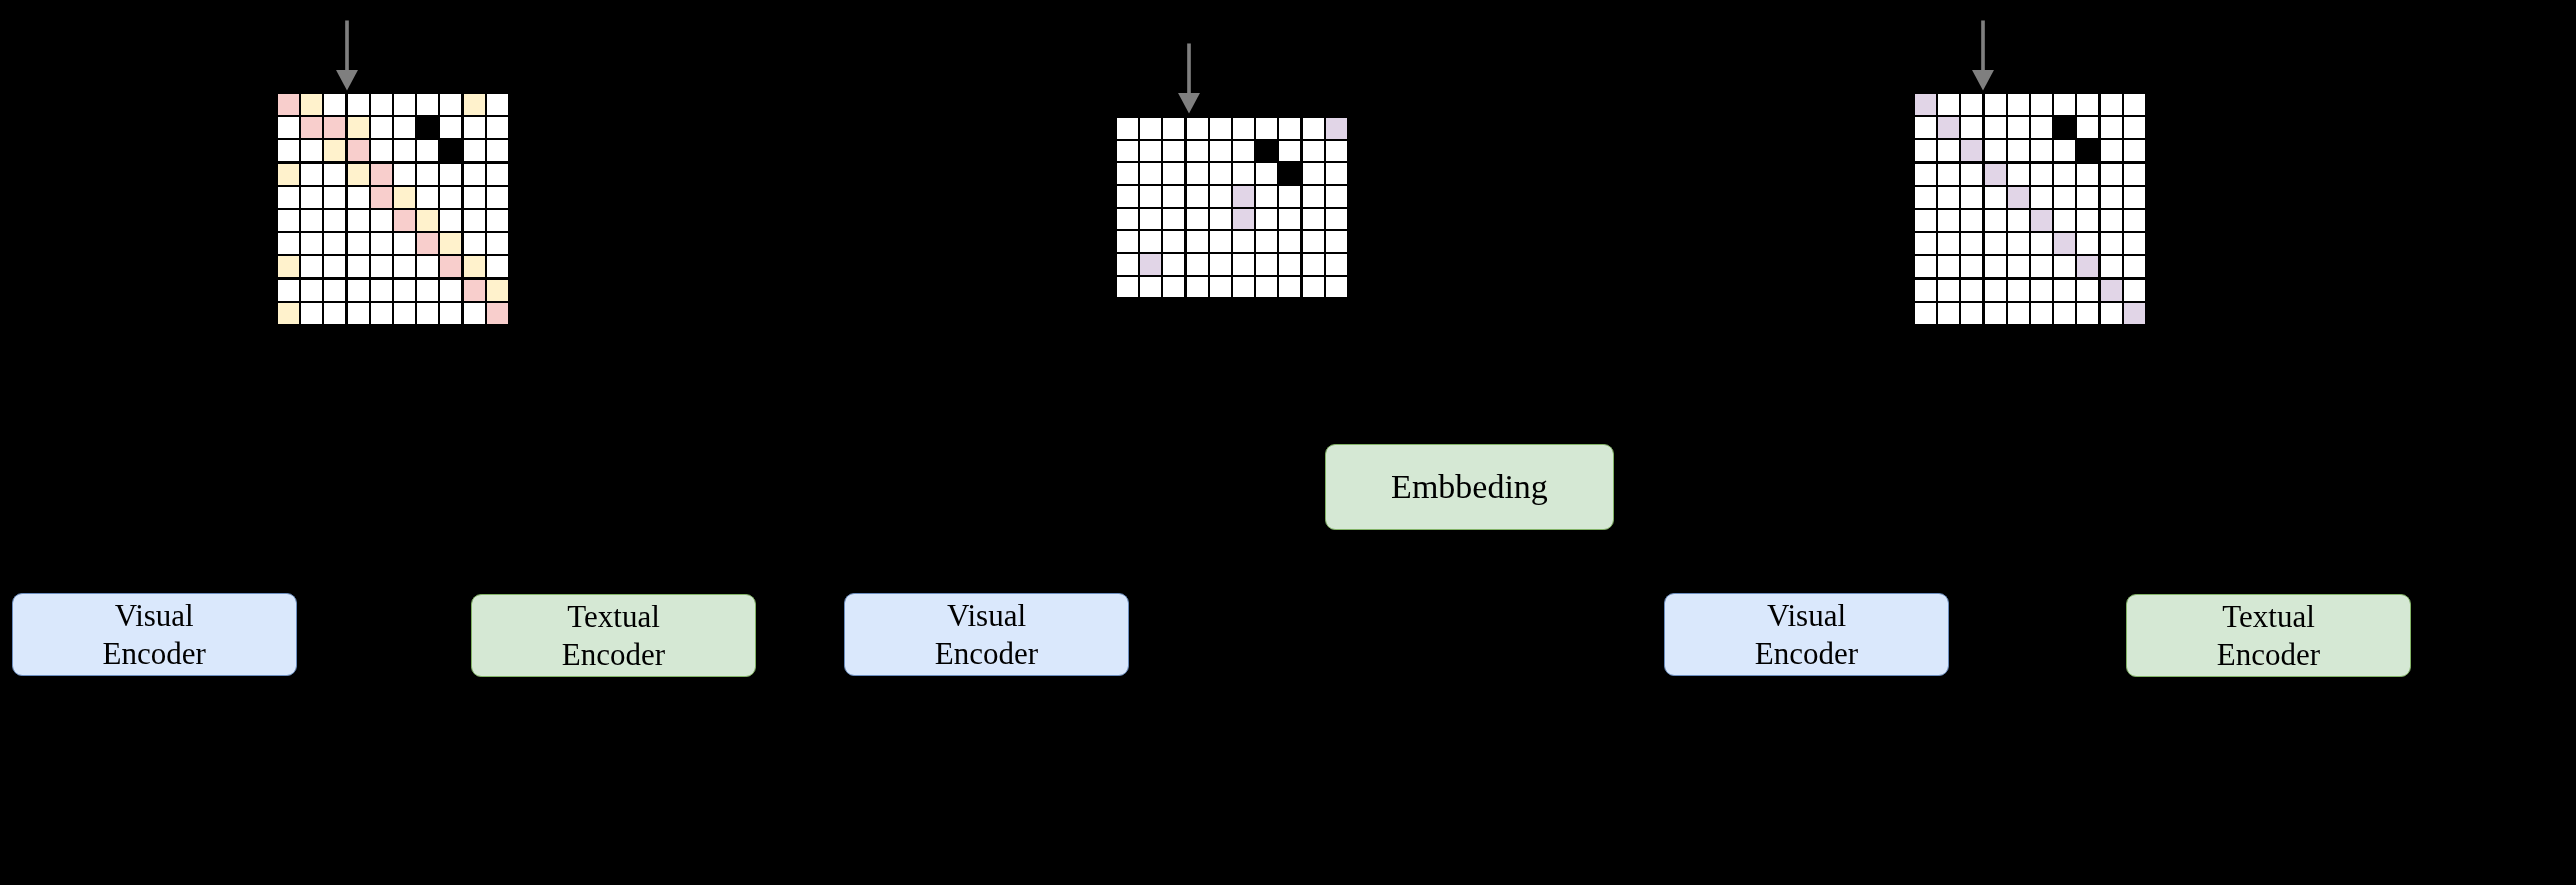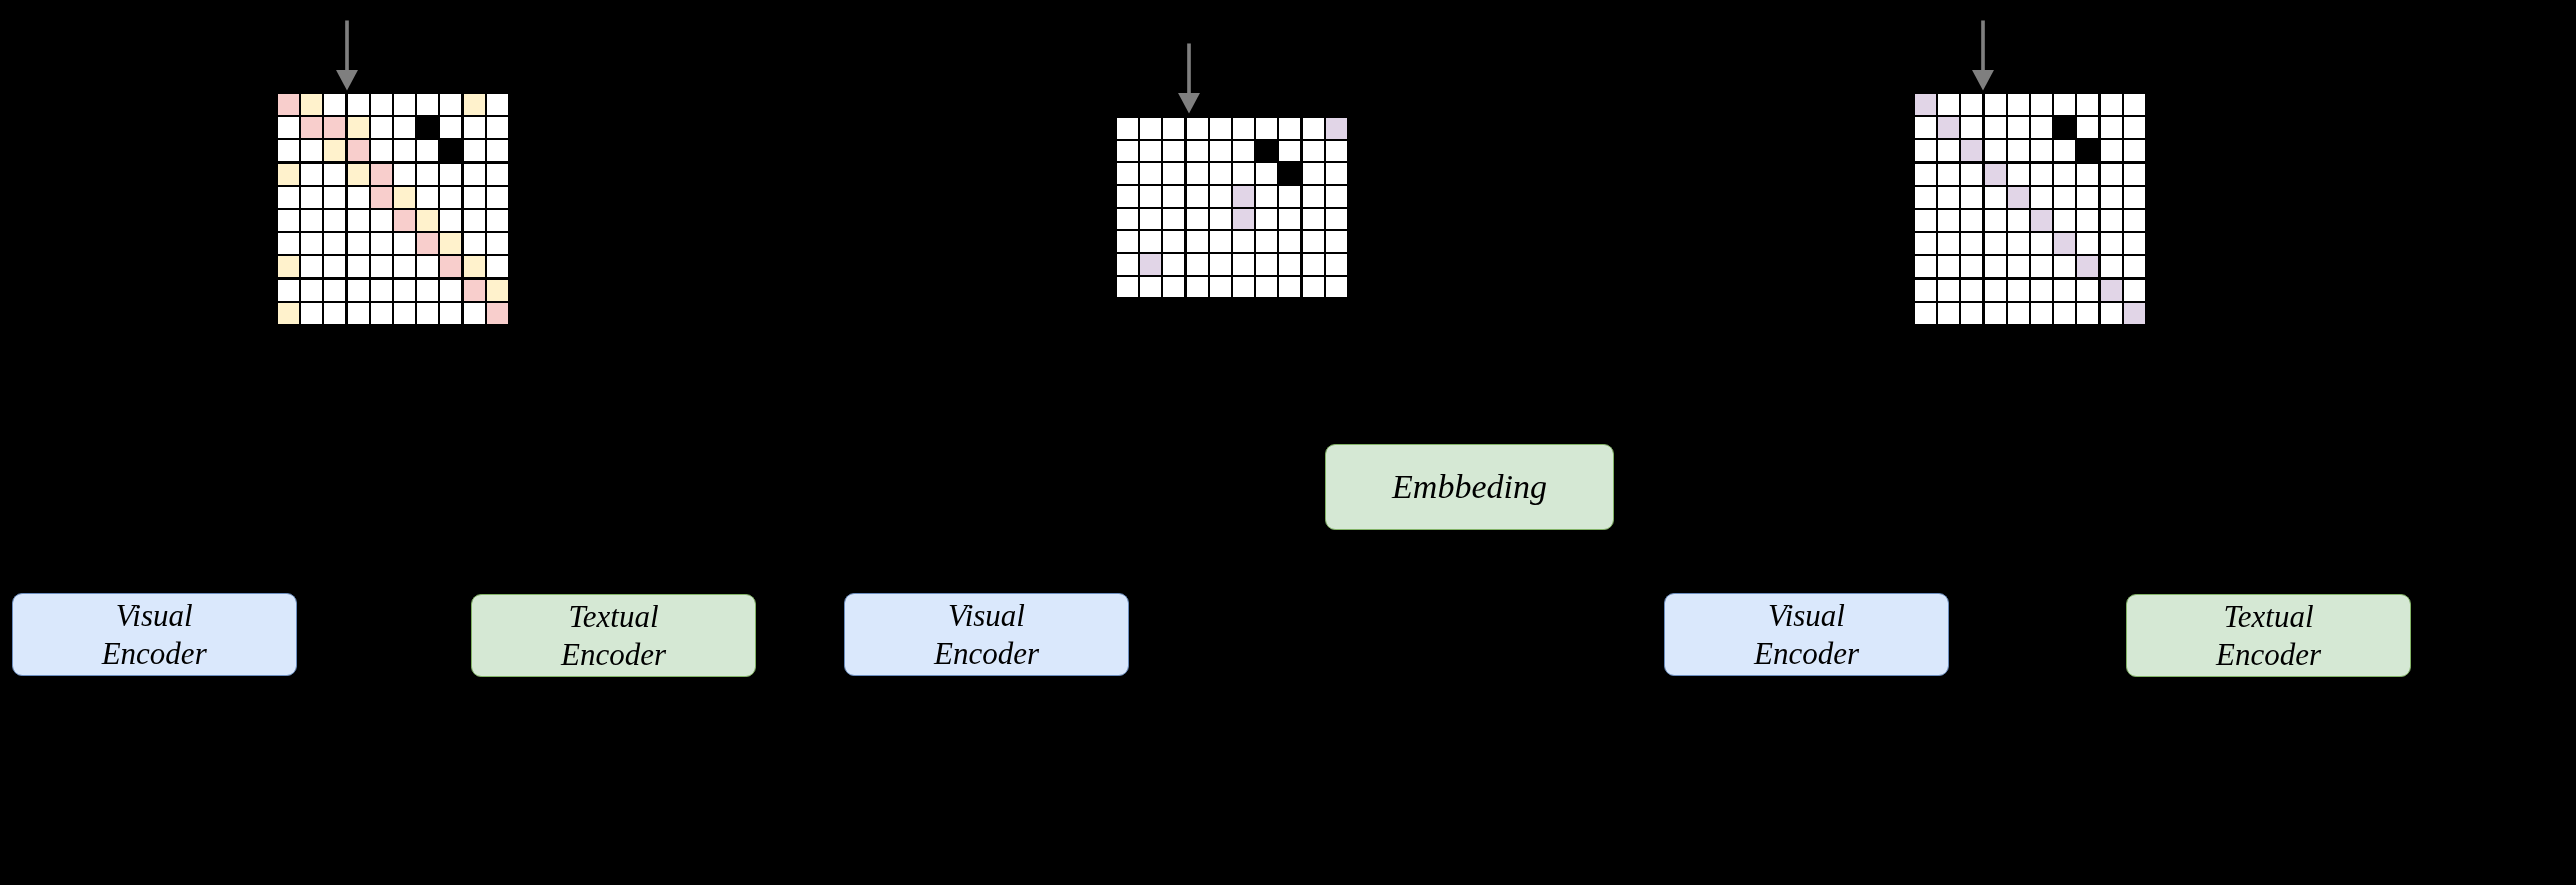--- a/index.html
+++ b/index.html
@@ -4,21 +4,20 @@
 <style>
   * { margin: 0; padding: 0; box-sizing: border-box; }
   html, body { background: #000; }
   .canvas {
     position: relative;
     width: 2576px;
     height: 862px;
     background: var(--background, #000);
     overflow: hidden;
     font-family: "Liberation Serif", serif;
-    font-style: italic;
   }
   .grid {
     position: absolute;
     display: grid;
     gap: 2.2px;
     background: transparent;
   }
   .arrow { position: absolute; }
   .node {
     position: absolute;

